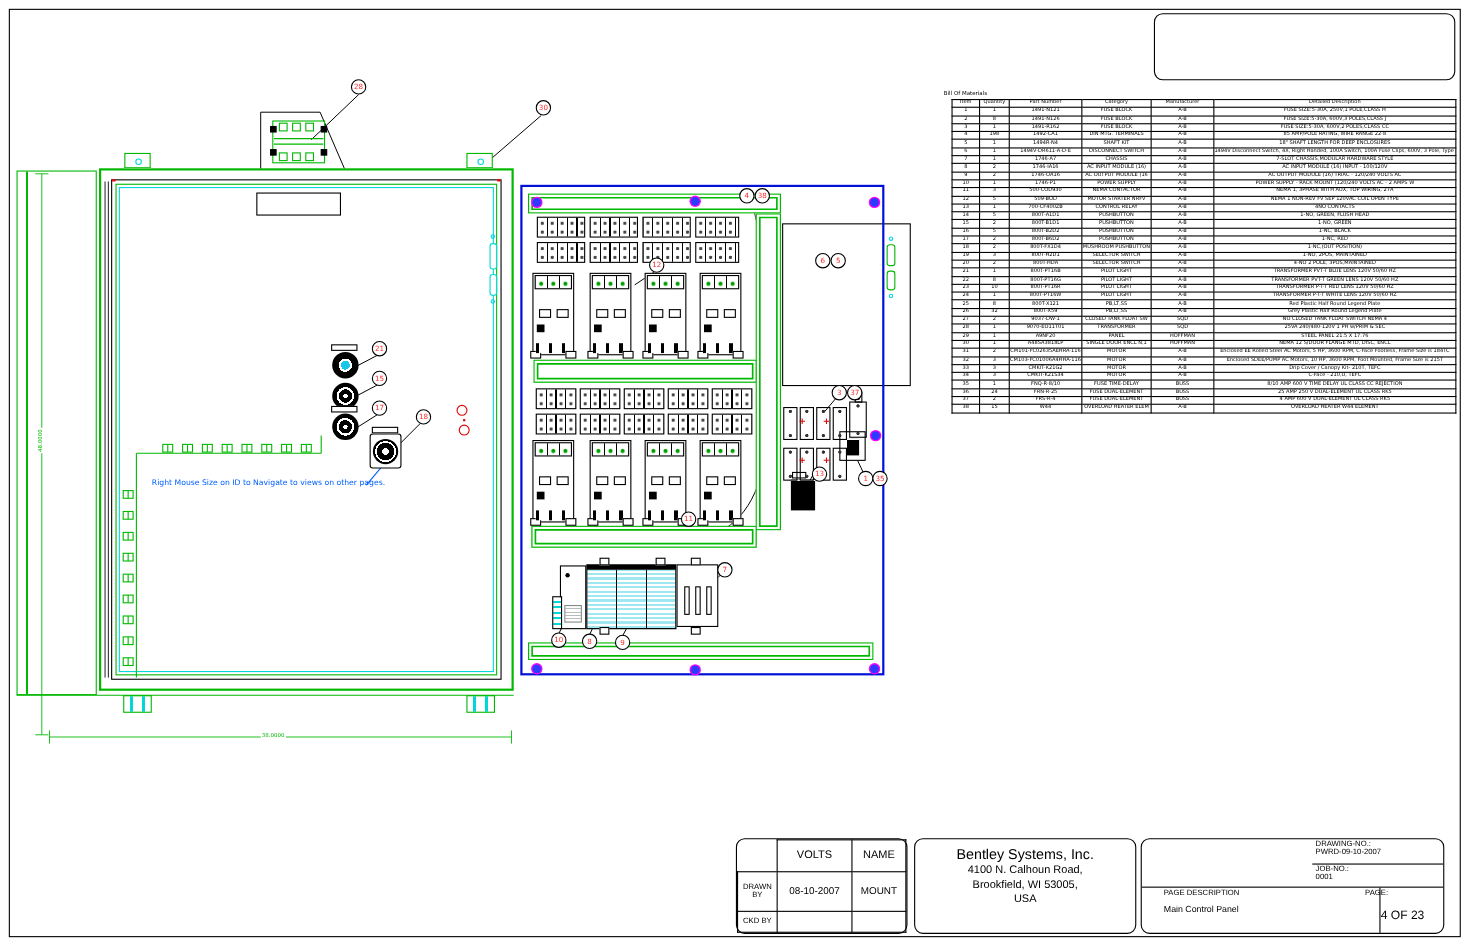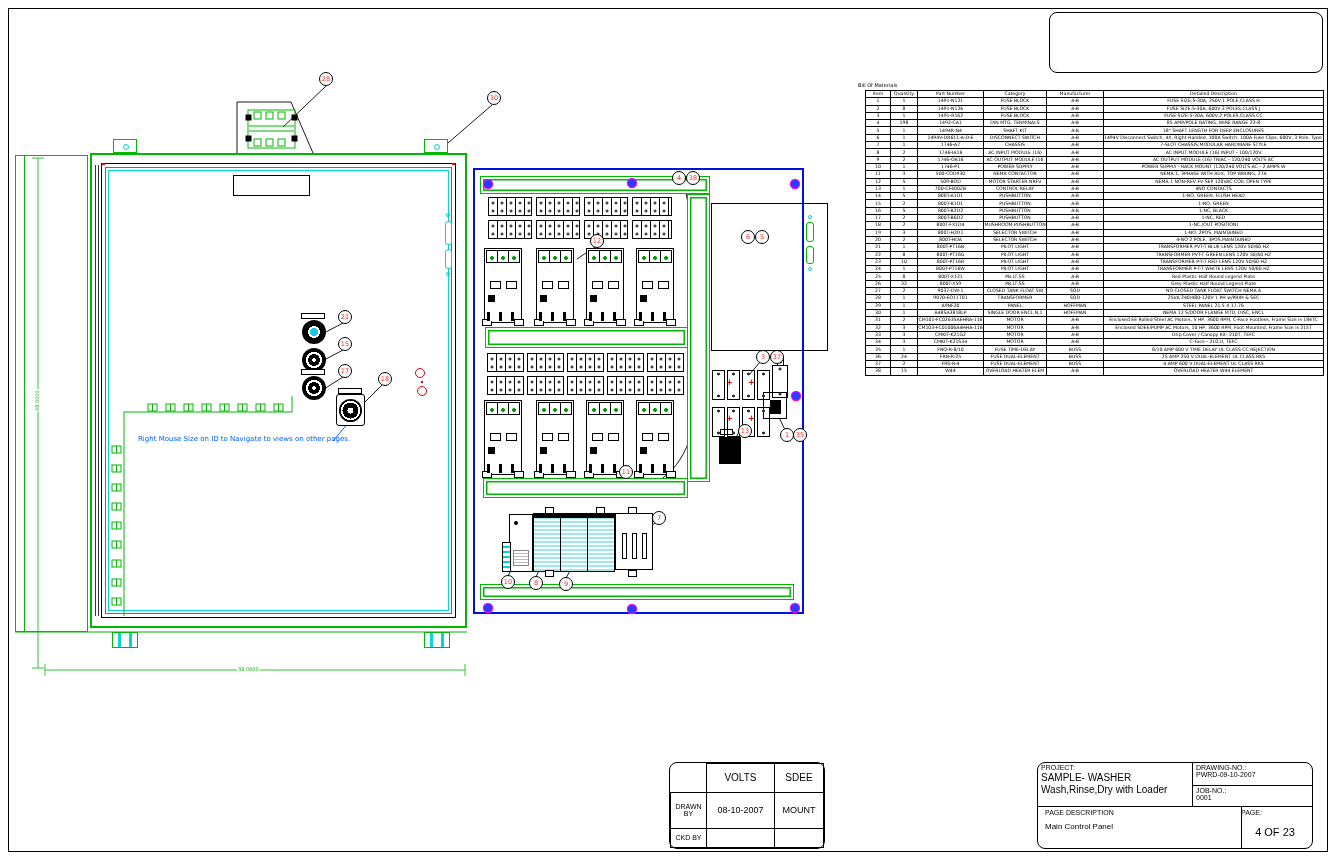--- a/index.html
+++ b/index.html
@@ -109,21 +109,21 @@
   #tb2{left:831px;top:762px;width:202px;height:87px;text-align:center;font-family:"Liberation Sans",sans-serif}
   #tb2 .l1{font-size:13px;margin-top:6px}
   #tb2 .l2{font-size:10px;margin-top:2px}
   #tb3{left:1037px;top:762px;width:276px;height:87px;font-family:"Liberation Sans",sans-serif}
   .cell-lab{font-size:7px}
   #tb3 .top{position:absolute;left:0;top:0;right:0;height:44px;border-bottom:1px solid #000}
   #tb3 .proj{position:absolute;left:0;top:0;width:155px;height:44px;border-right:1px solid #000;padding:1px 3px}
   #tb3 .proj .p1{font-size:10px;margin-top:1px}
   #tb3 .dno{position:absolute;left:155px;top:0;right:0;height:22px;padding:1px 3px;font-size:7px}
   #tb3 .jno{position:absolute;left:155px;top:22px;right:0;height:22px;border-top:1px solid #000;padding:1px 3px;font-size:7px}
-  #tb3 .pdesc{position:absolute;left:4px;top:44px;width:200px;bottom:0;border-right:1px solid #000;padding:2px 3px}
+  #tb3 .pdesc{position:absolute;left:17px;top:44px;width:200px;bottom:0;border-right:1px solid #000;padding:2px 3px}
   #tb3 .pdesc .v{font-size:8px;margin-top:6px}
   #tb3 .pg{position:absolute;left:200px;top:44px;right:0;bottom:0;padding:2px 3px}
   #tb3 .pg .v{font-size:11px;margin-top:10px;text-align:center}
   svg{position:absolute;left:0;top:0;z-index:1}
 </style>
 </head>
 <body>
 
 <div id="page">
   <div class="abs" id="page-border"></div>
@@ -737,42 +737,43 @@
   <div class="abs" id="rev-out">
     
   </div>
 
   <div class="abs tb-box" id="tb1">
     <table>
       <tbody>
           <tr>
             <td class="lab noborder"></td>
             <td class="hd">VOLTS</td>
-            <td class="hd">SDEE</td>
+            <td class="hd">NAME</td>
           </tr>
       <tr>
             <td class="lab">DRAWN BY</td>
             <td style="font-size:9px">08-10-2007</td>
             <td style="font-size:9px">MOUNT</td>
           </tr>
       <tr>
             <td class="lab">CKD BY</td>
             <td></td>
             <td></td>
           </tr>
     </tbody>
       </table>
   </div>
+  <div class="abs tb-box" id="tb2">
+    <div class="l1">Bentley Systems, Inc.</div>
+    <div class="l2">4100 N. Calhoun Road,</div>
+    <div class="l2">Brookfield, WI 53005,</div>
+    <div class="l2">USA</div>
+  </div>
   <div class="abs tb-box" id="tb3">
     <div class="top"></div>
-    <div class="proj">
-      <div class="cell-lab">PROJECT:</div>
-      <div class="p1">SAMPLE- WASHER</div>
-      <div class="p1">Wash,Rinse,Dry with Loader</div>
-    </div>
     <div class="dno">
       <div class="cell-lab">DRAWING-NO.:</div>
       <div>PWRD-09-10-2007</div>
     </div>
     <div class="jno">
       <div class="cell-lab">JOB-NO.:</div>
       <div>0001</div>
     </div>
     <div class="pdesc">
       <div class="cell-lab">PAGE DESCRIPTION</div>

